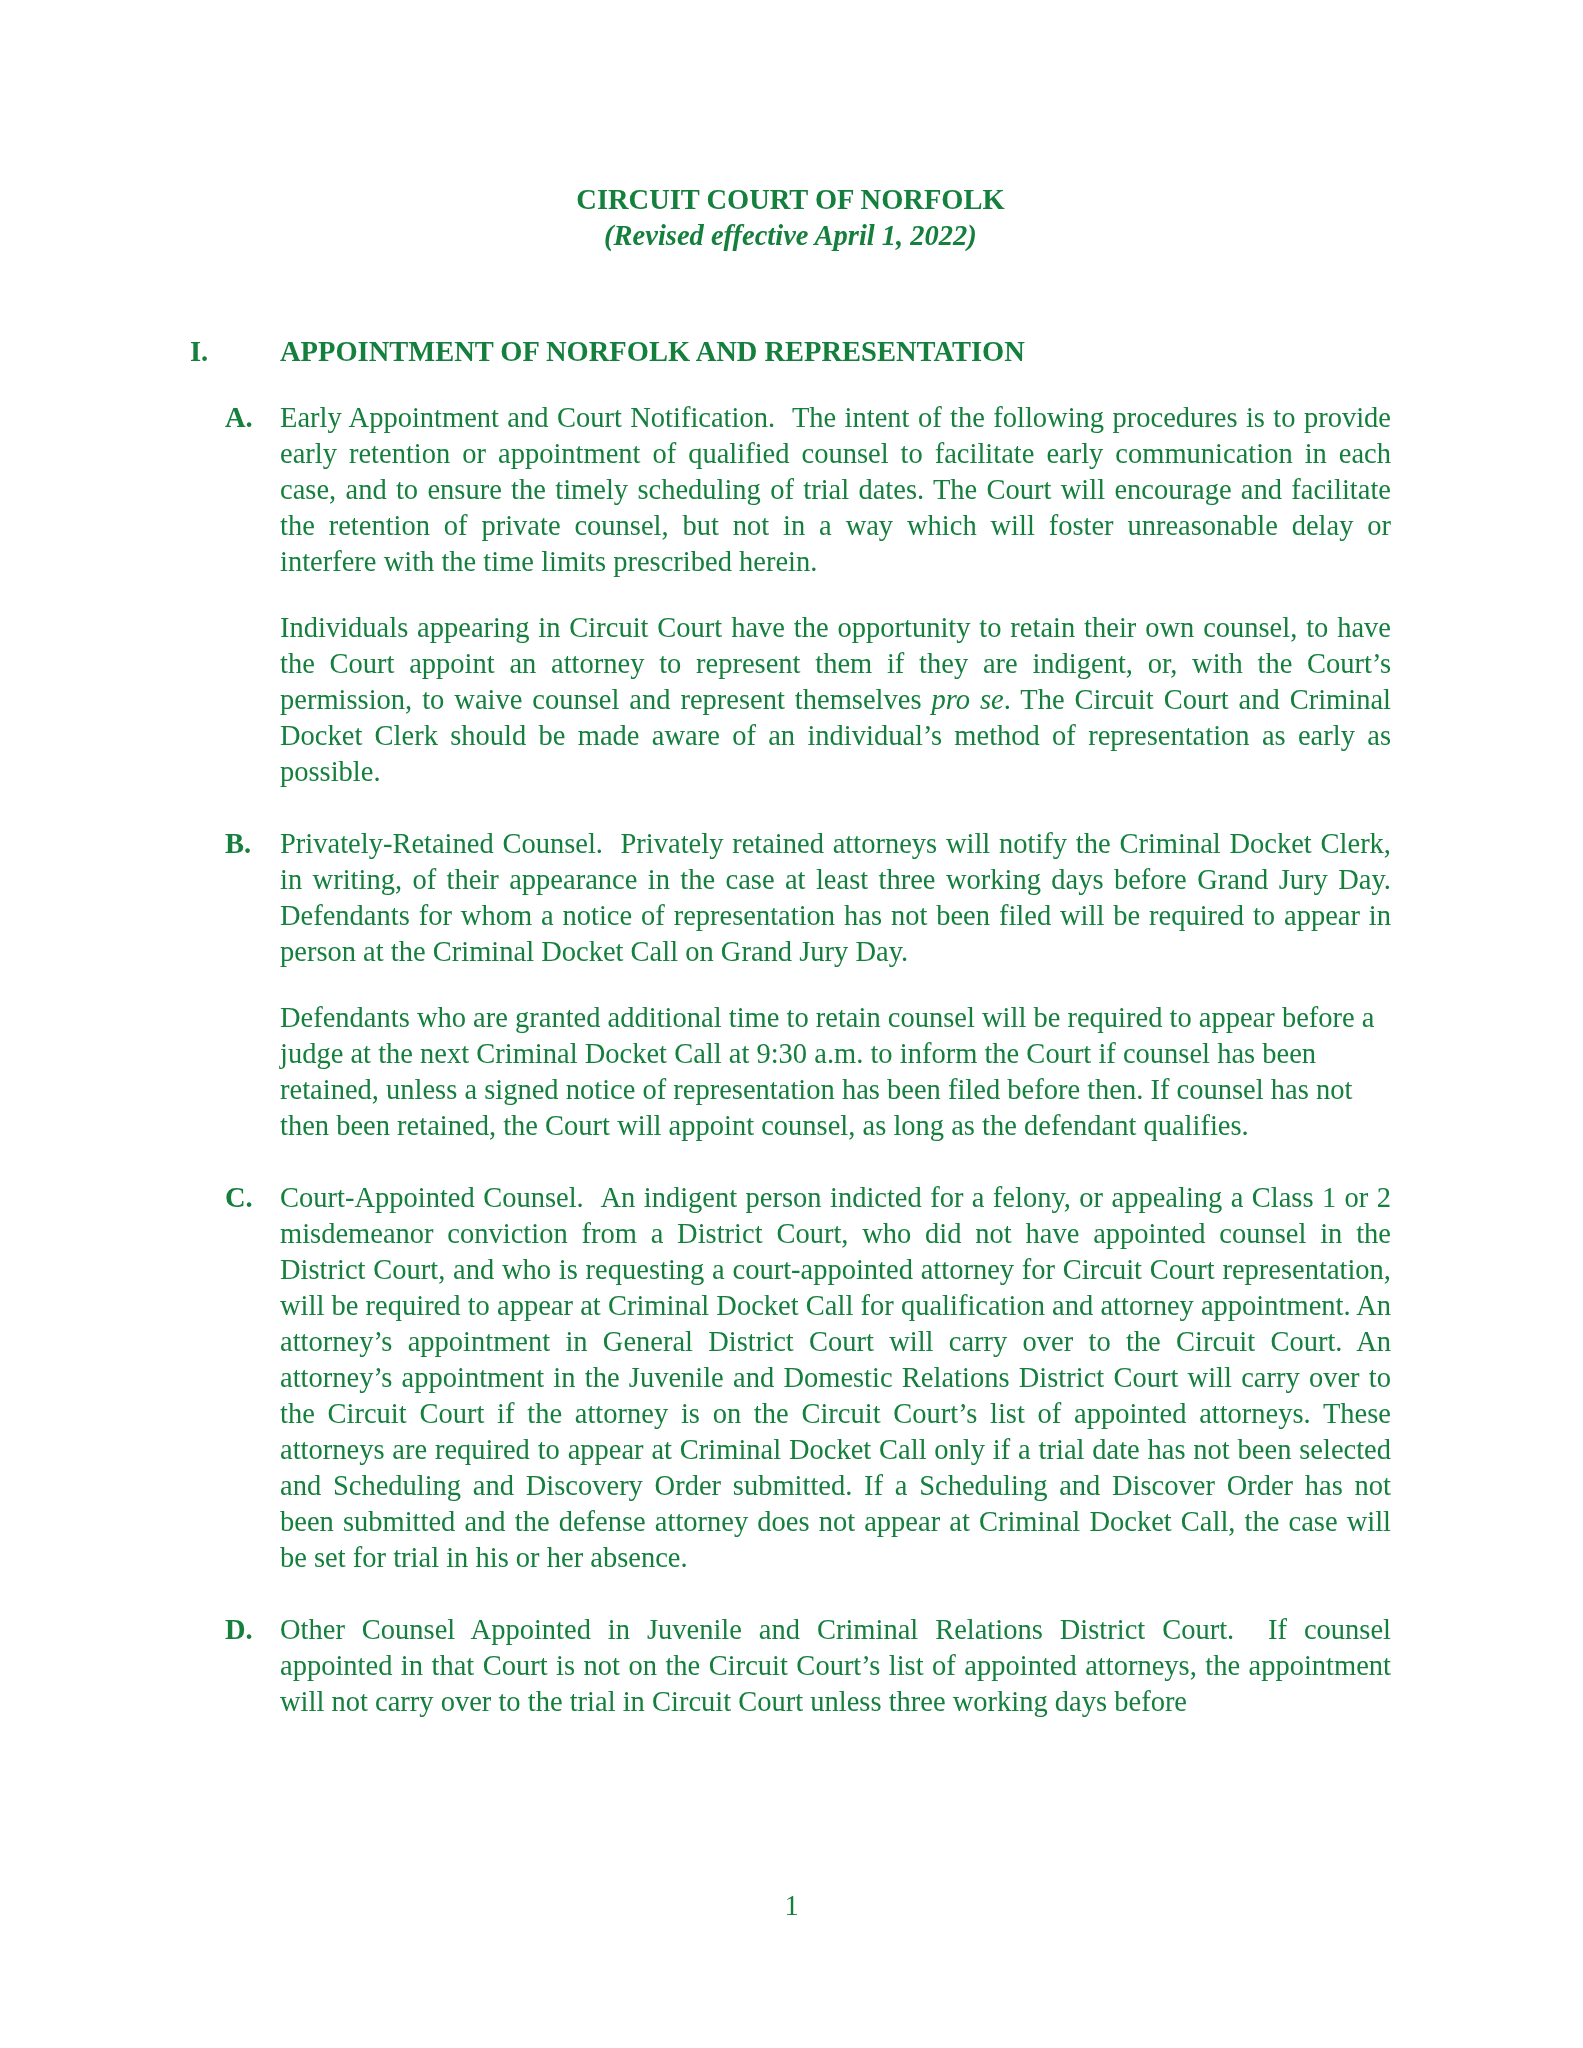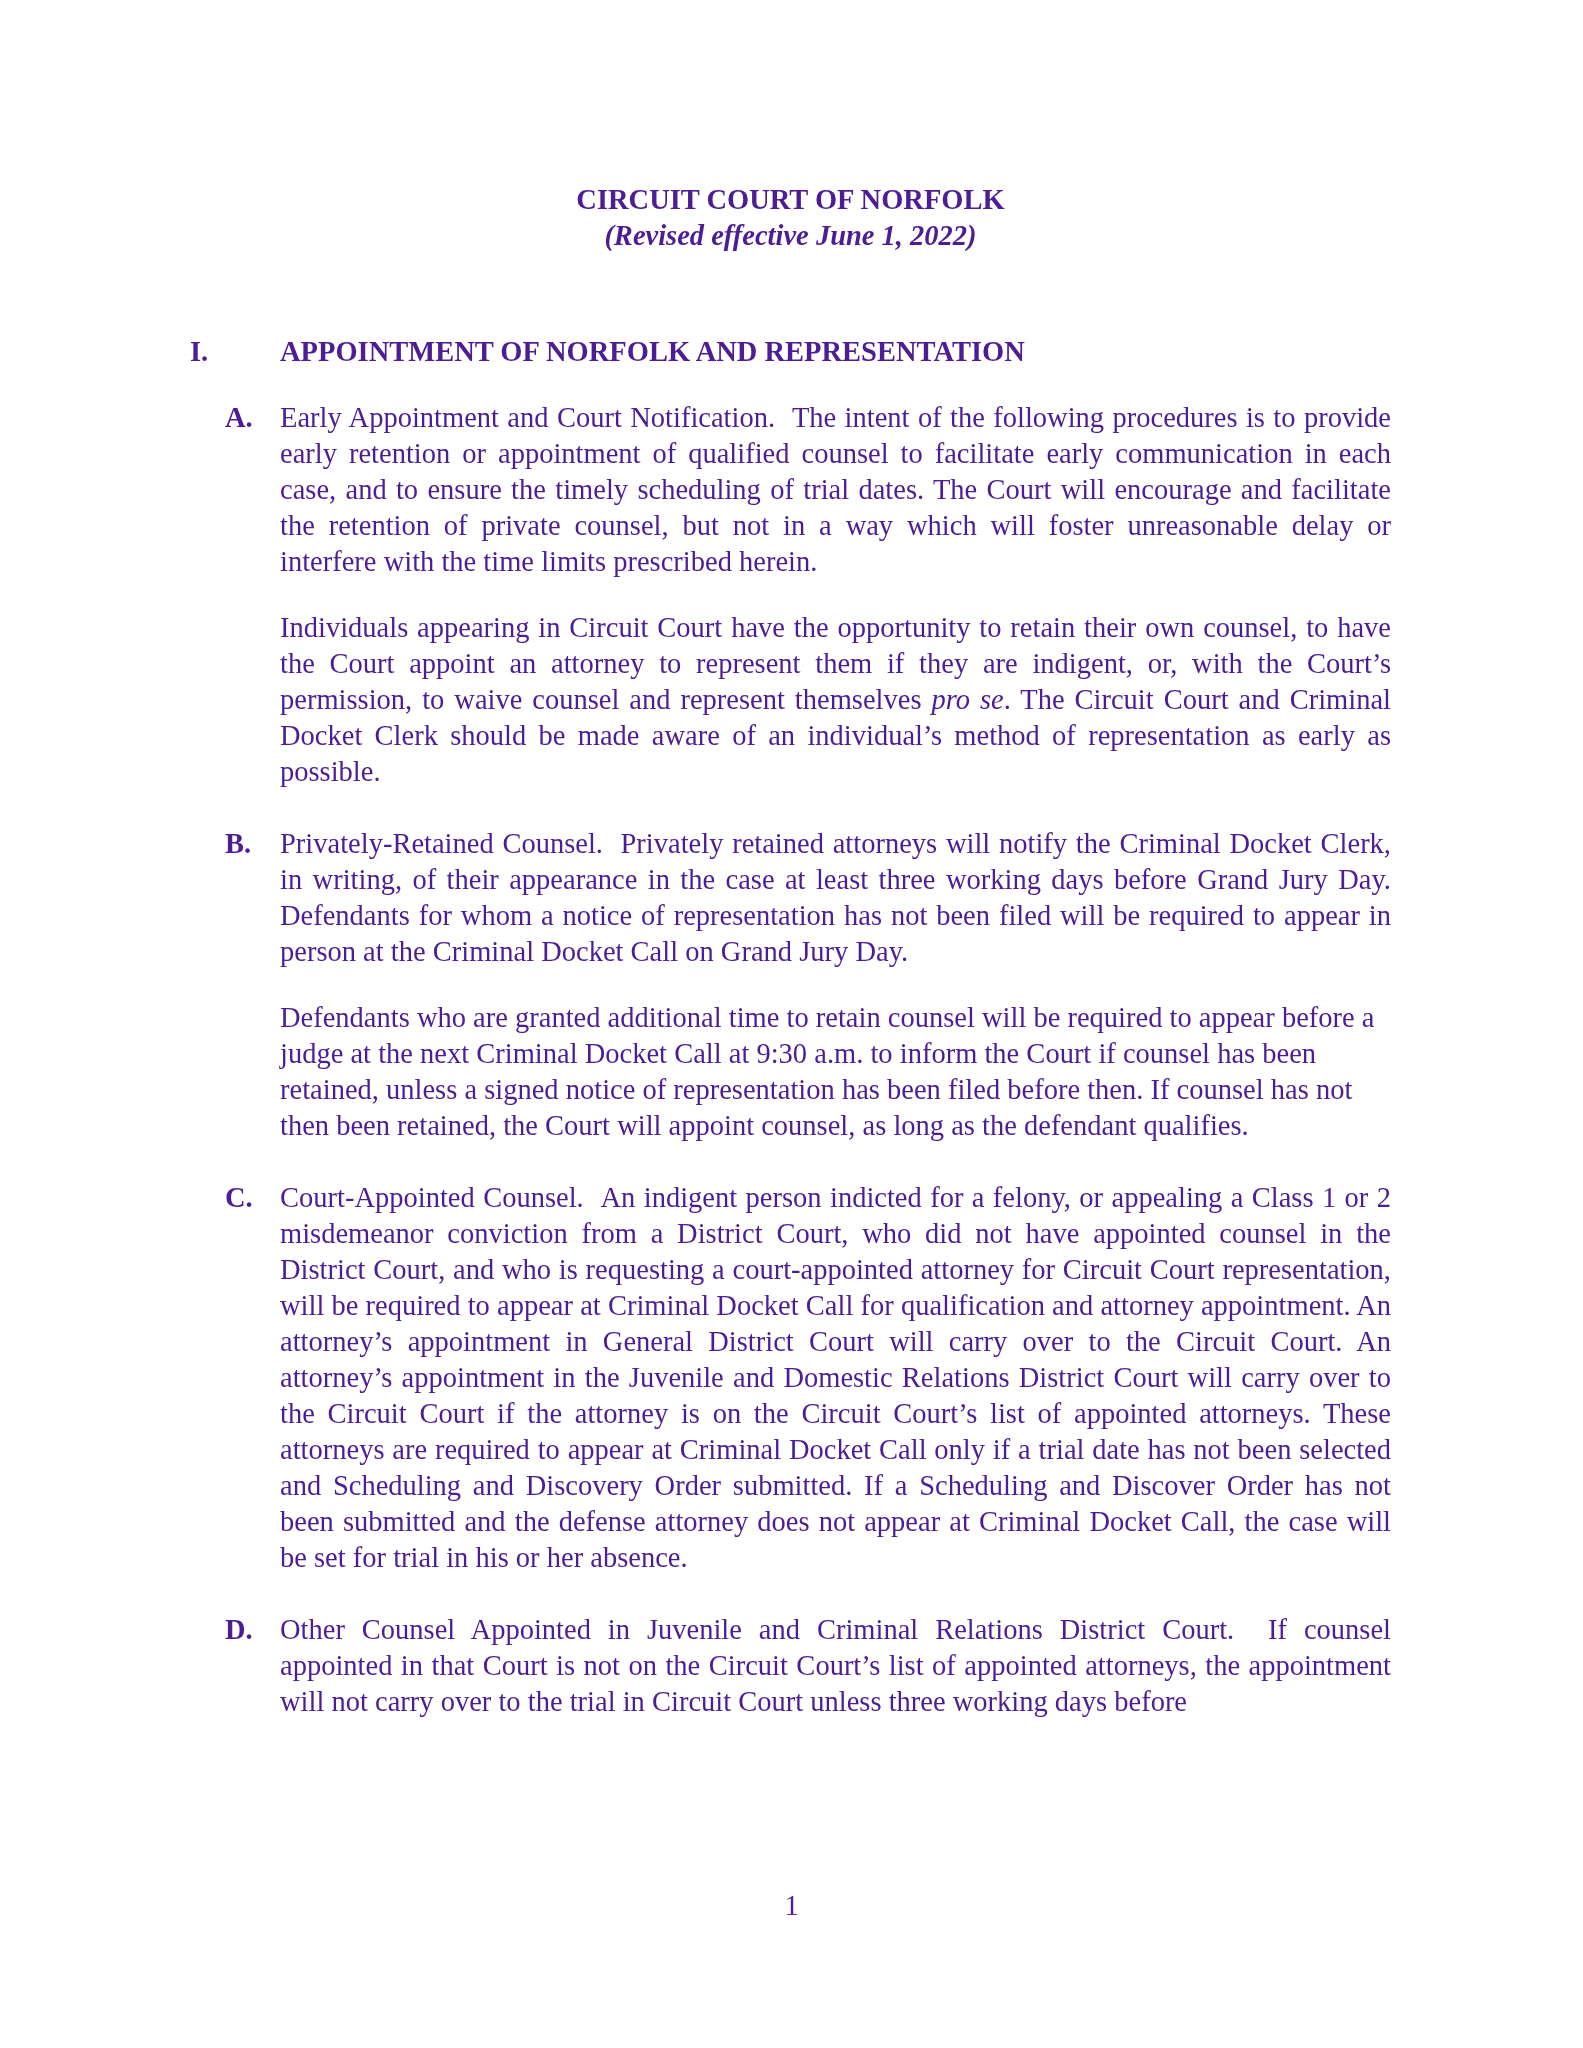--- a/index.html
+++ b/index.html
@@ -10,21 +10,21 @@
   .page {
     position: relative;
     width: 1583px;
     height: 2048px;
     background: #ffffff;
     box-sizing: border-box;
     padding: 182px 192px 0 190px;
     font-family: "Liberation Serif", "DejaVu Serif", serif;
     font-size: 28.5px;
     line-height: 36px;
-    color: #4c1d95;
+    color: #15803d;
   }
   .doc-header {
     text-align: center;
     font-weight: bold;
     margin-bottom: 80px;
   }
   .doc-revision {
     font-style: italic;
   }
   .section-heading {
@@ -73,21 +73,21 @@
     text-align: center;
   }
 </style>
 </head>
 <body>
 
 <div class="page">
 
   <header class="doc-header">
     <div class="doc-title">CIRCUIT COURT OF NORFOLK</div>
-    <div class="doc-revision">(Revised effective June 1, 2022)</div>
+    <div class="doc-revision">(Revised effective April 1, 2022)</div>
   </header>
 
   <section>
 
     <div class="section-heading">
       <span class="section-number">I.</span>
       <span class="section-title">APPOINTMENT OF NORFOLK AND REPRESENTATION</span>
     </div>
 
     <div class="item">

